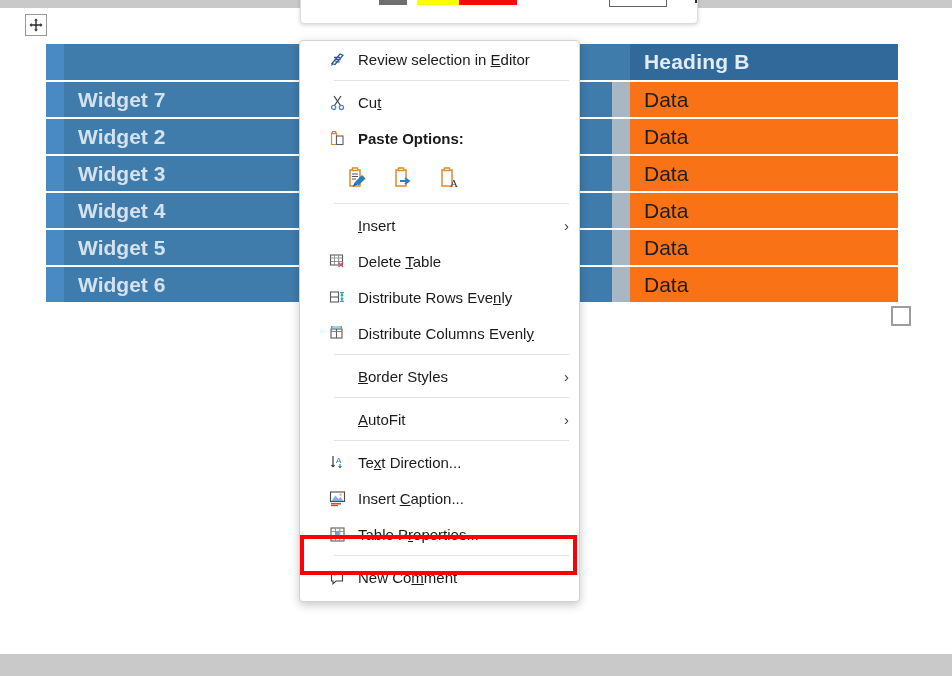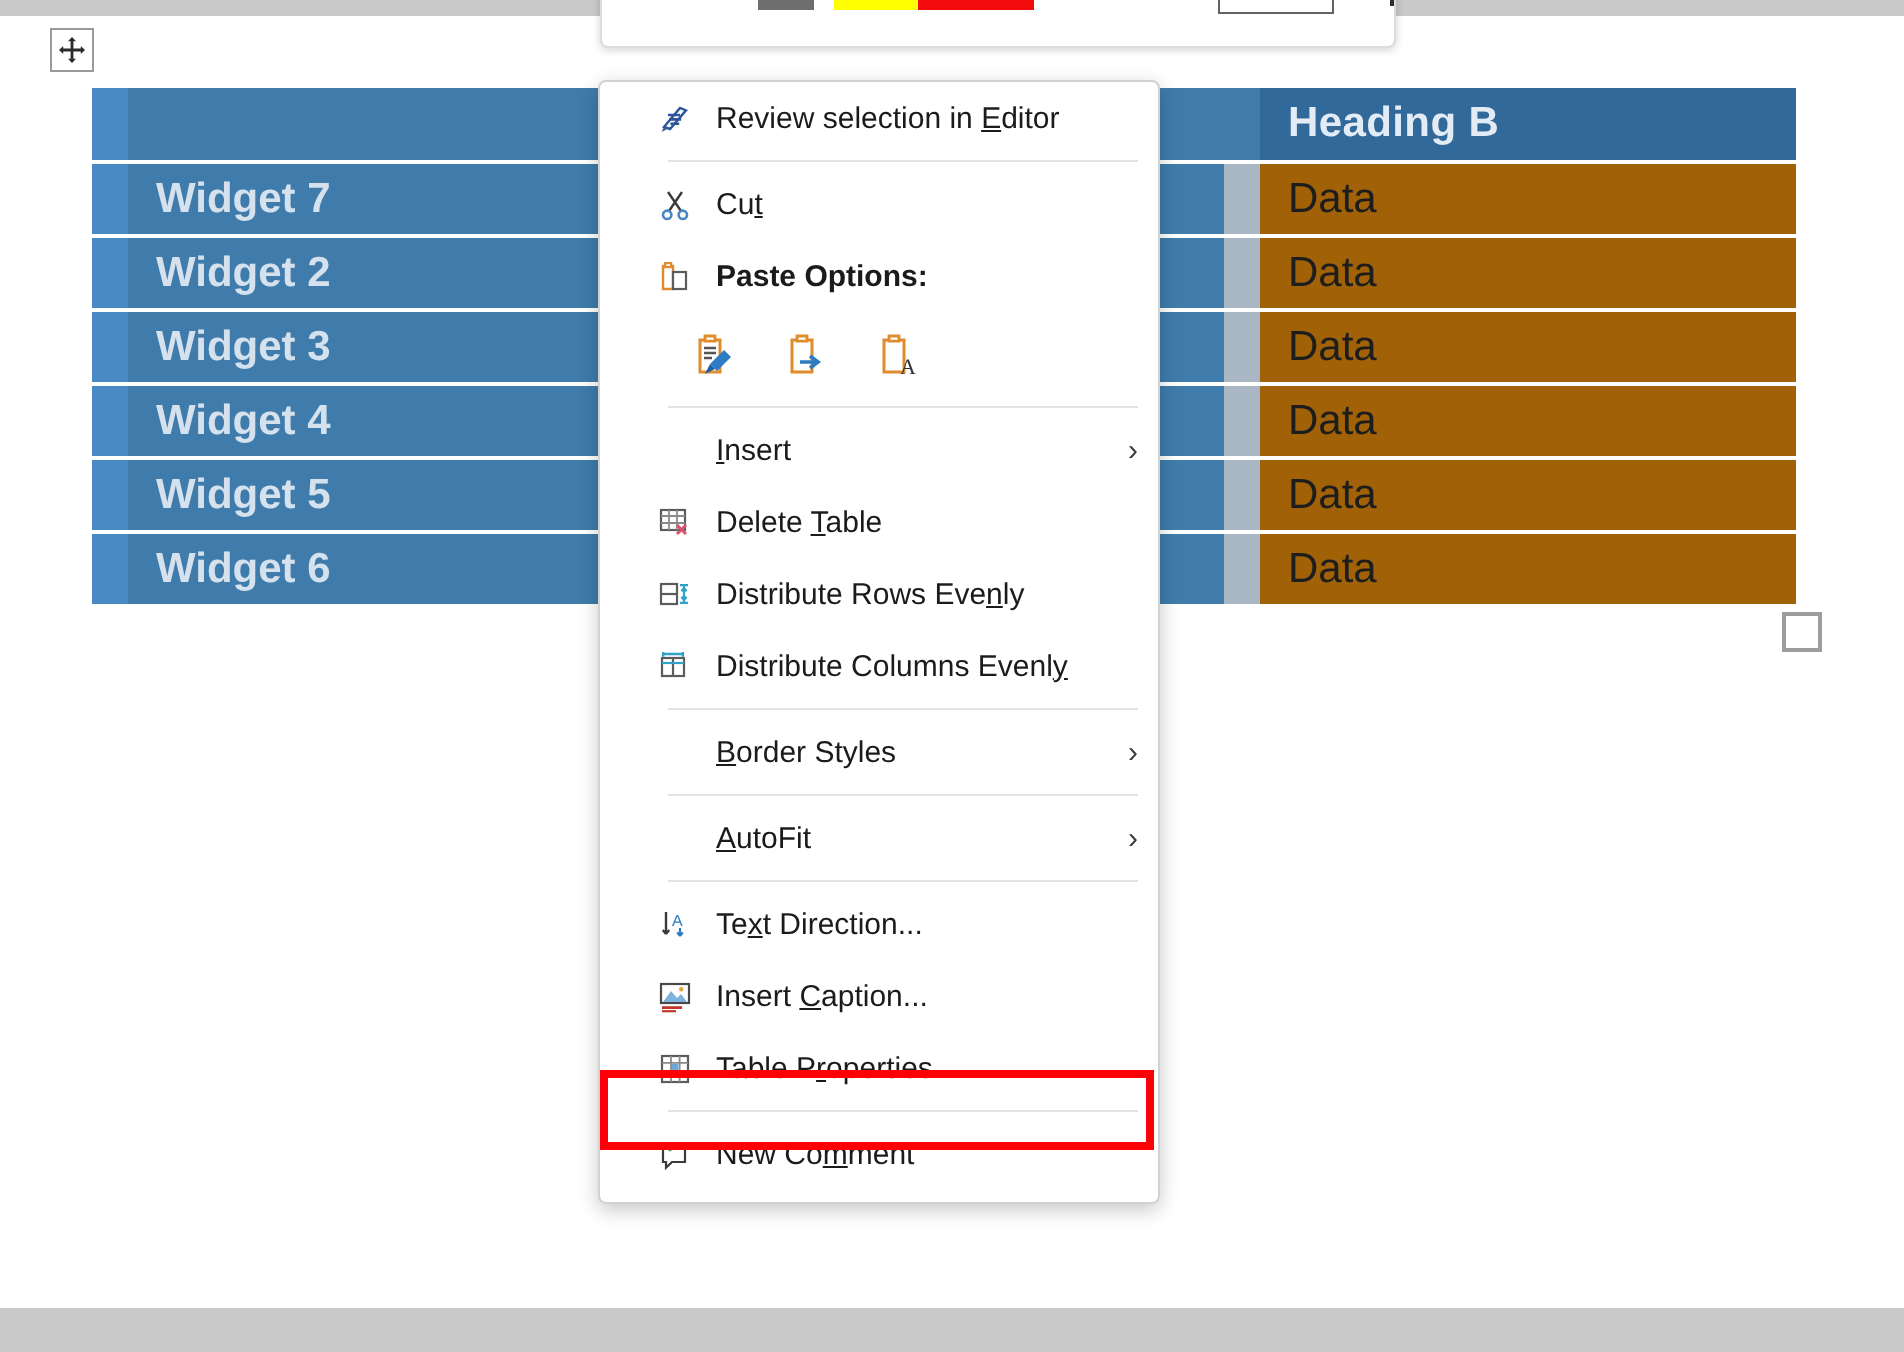--- a/index.html
+++ b/index.html
@@ -47,21 +47,21 @@
   .hrow .c-gap{background:#3f7cab;}
   .hrow .c-b{background:#31699b;}
   .hrow .txt{
     color:#e3ecf4;font-weight:bold;font-size:21px;letter-spacing:.2px;
   }
 
   .drow .tcell{height:37px;border-top:2px solid #ffffff;}
   .drow .c-strip{background:#4a8ac4;}
   .drow .c-a{background:#3f7cab;}
   .drow .c-gap{background:#a9b6c4;}
-  .drow .c-b{background:#a16207;}
+  .drow .c-b{background:#f97316;}
   .drow .txt-a{color:#d5e2ee;font-weight:bold;font-size:21px;}
   .drow .txt-b{color:#1d1d1d;font-size:21px;}
 
   
   #resize-handle{
     position:absolute;left:891px;top:298px;width:16px;height:16px;
     background:#ffffff;border:2px solid #9d9d9d;z-index:5;
   }
 
   

